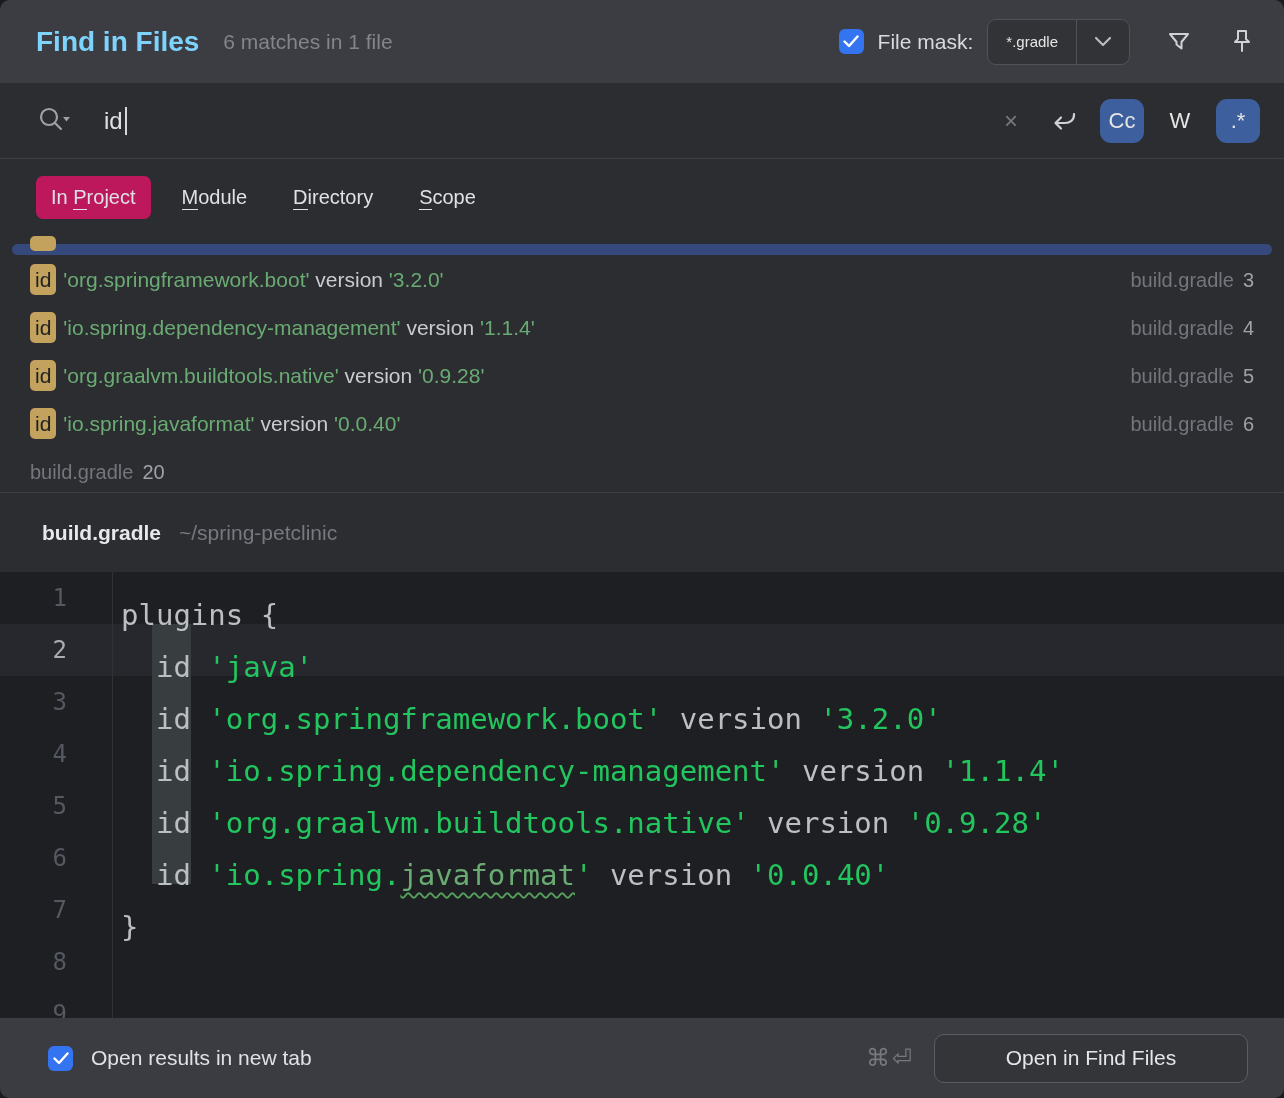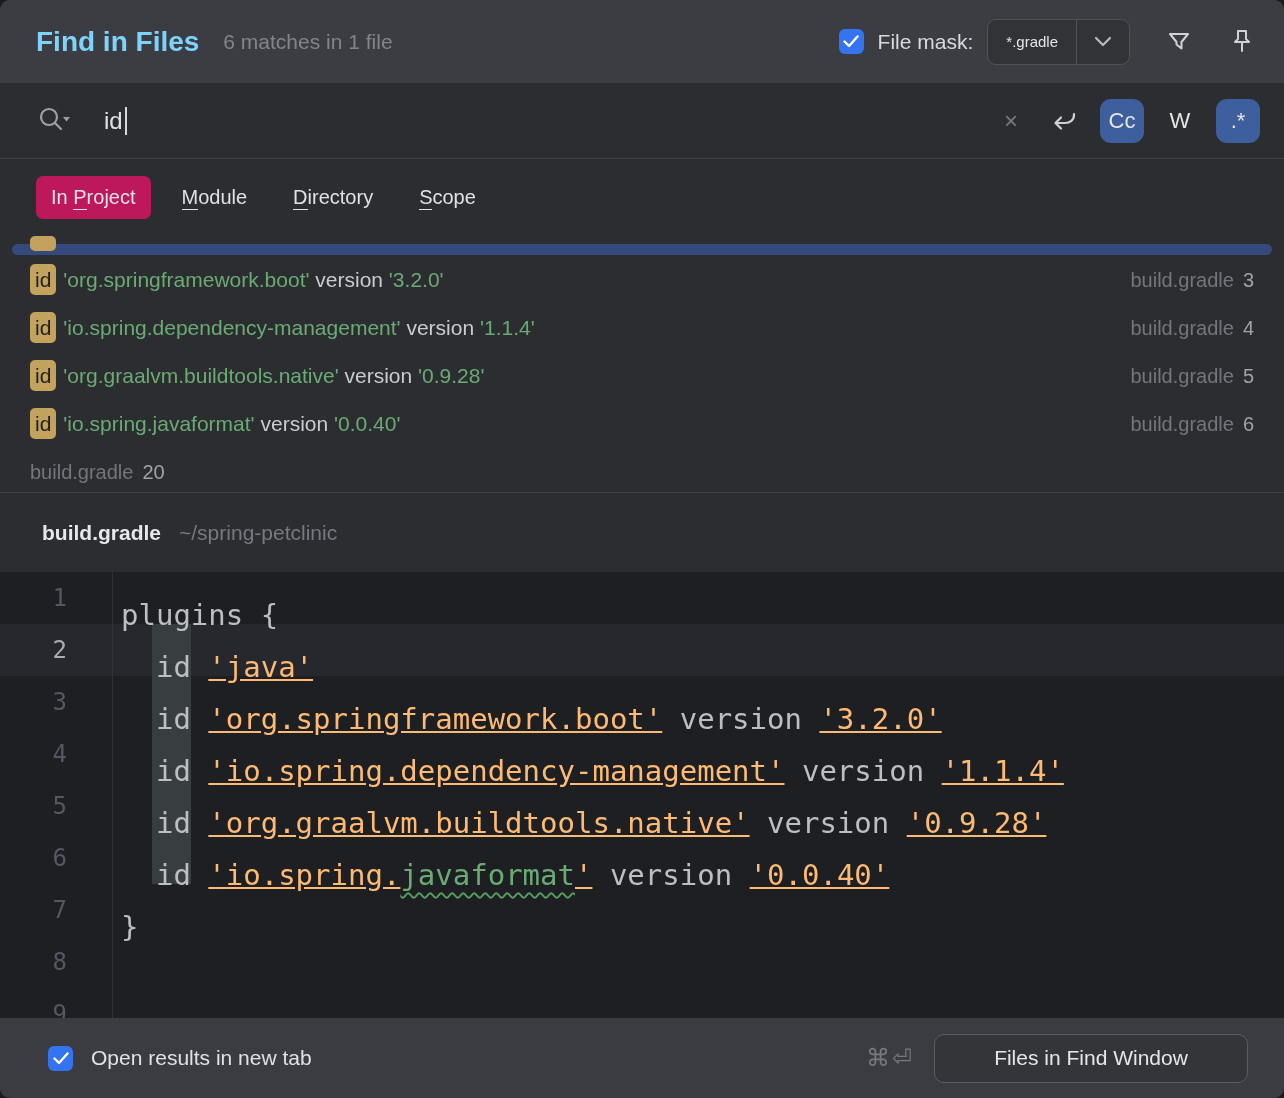--- a/index.html
+++ b/index.html
@@ -85,21 +85,21 @@
   .id-band{ position:absolute; left:152px; top:52px; width:39px; height:260px; background:#383e3f; z-index:1; }
   .gutter{
     position:absolute; left:0; top:0; bottom:0; width:113px; z-index:2;
     border-right:1px solid #303236; text-align:right; padding-right:45px;
   }
   .lnum{ height:52px; line-height:52px; font-size:24px; color:#545860; }
   .lnum.cur{ color:#a9acb3; }
   .code{ position:absolute; left:114px; right:0; top:17px; z-index:2; }
   .cline{ height:52px; line-height:52px; font-size:29px; white-space:pre; padding-left:7px; }
   .code .seg.w{ color:#bcbec4; }
-  .code .seg.g{ color:#fdba74;text-decoration:underline; }
+  .code .seg.g{ color:#22c55e; }
   .code .seg.sq{
     color:#6aab73;
     text-decoration:underline wavy #55a05c 1.5px;
     text-underline-offset:7px;
   }
   
   .footer{
     height:80px; background:#3a3c41; display:flex; align-items:center;
     padding:0 36px 0 48px;
   }
@@ -241,16 +241,16 @@
   </div>
 
   <div class="footer">
     <span class="cb">
       <svg width="16" height="13" viewBox="0 0 16 13">
         <path d="M1.5 6.5 L6 11 L14.5 1.5" fill="none" stroke="#ffffff" stroke-width="2.4" stroke-linecap="round" stroke-linejoin="round"></path>
       </svg>
     </span>
     <span class="foot-label">Open results in new tab</span>
     <span class="shortcut"><span>⌘</span><span>⏎</span></span>
-    <span class="find-btn">Files in Find Window</span>
+    <span class="find-btn">Open in Find Files</span>
   </div>
 
 </div>
 
 </body></html>

